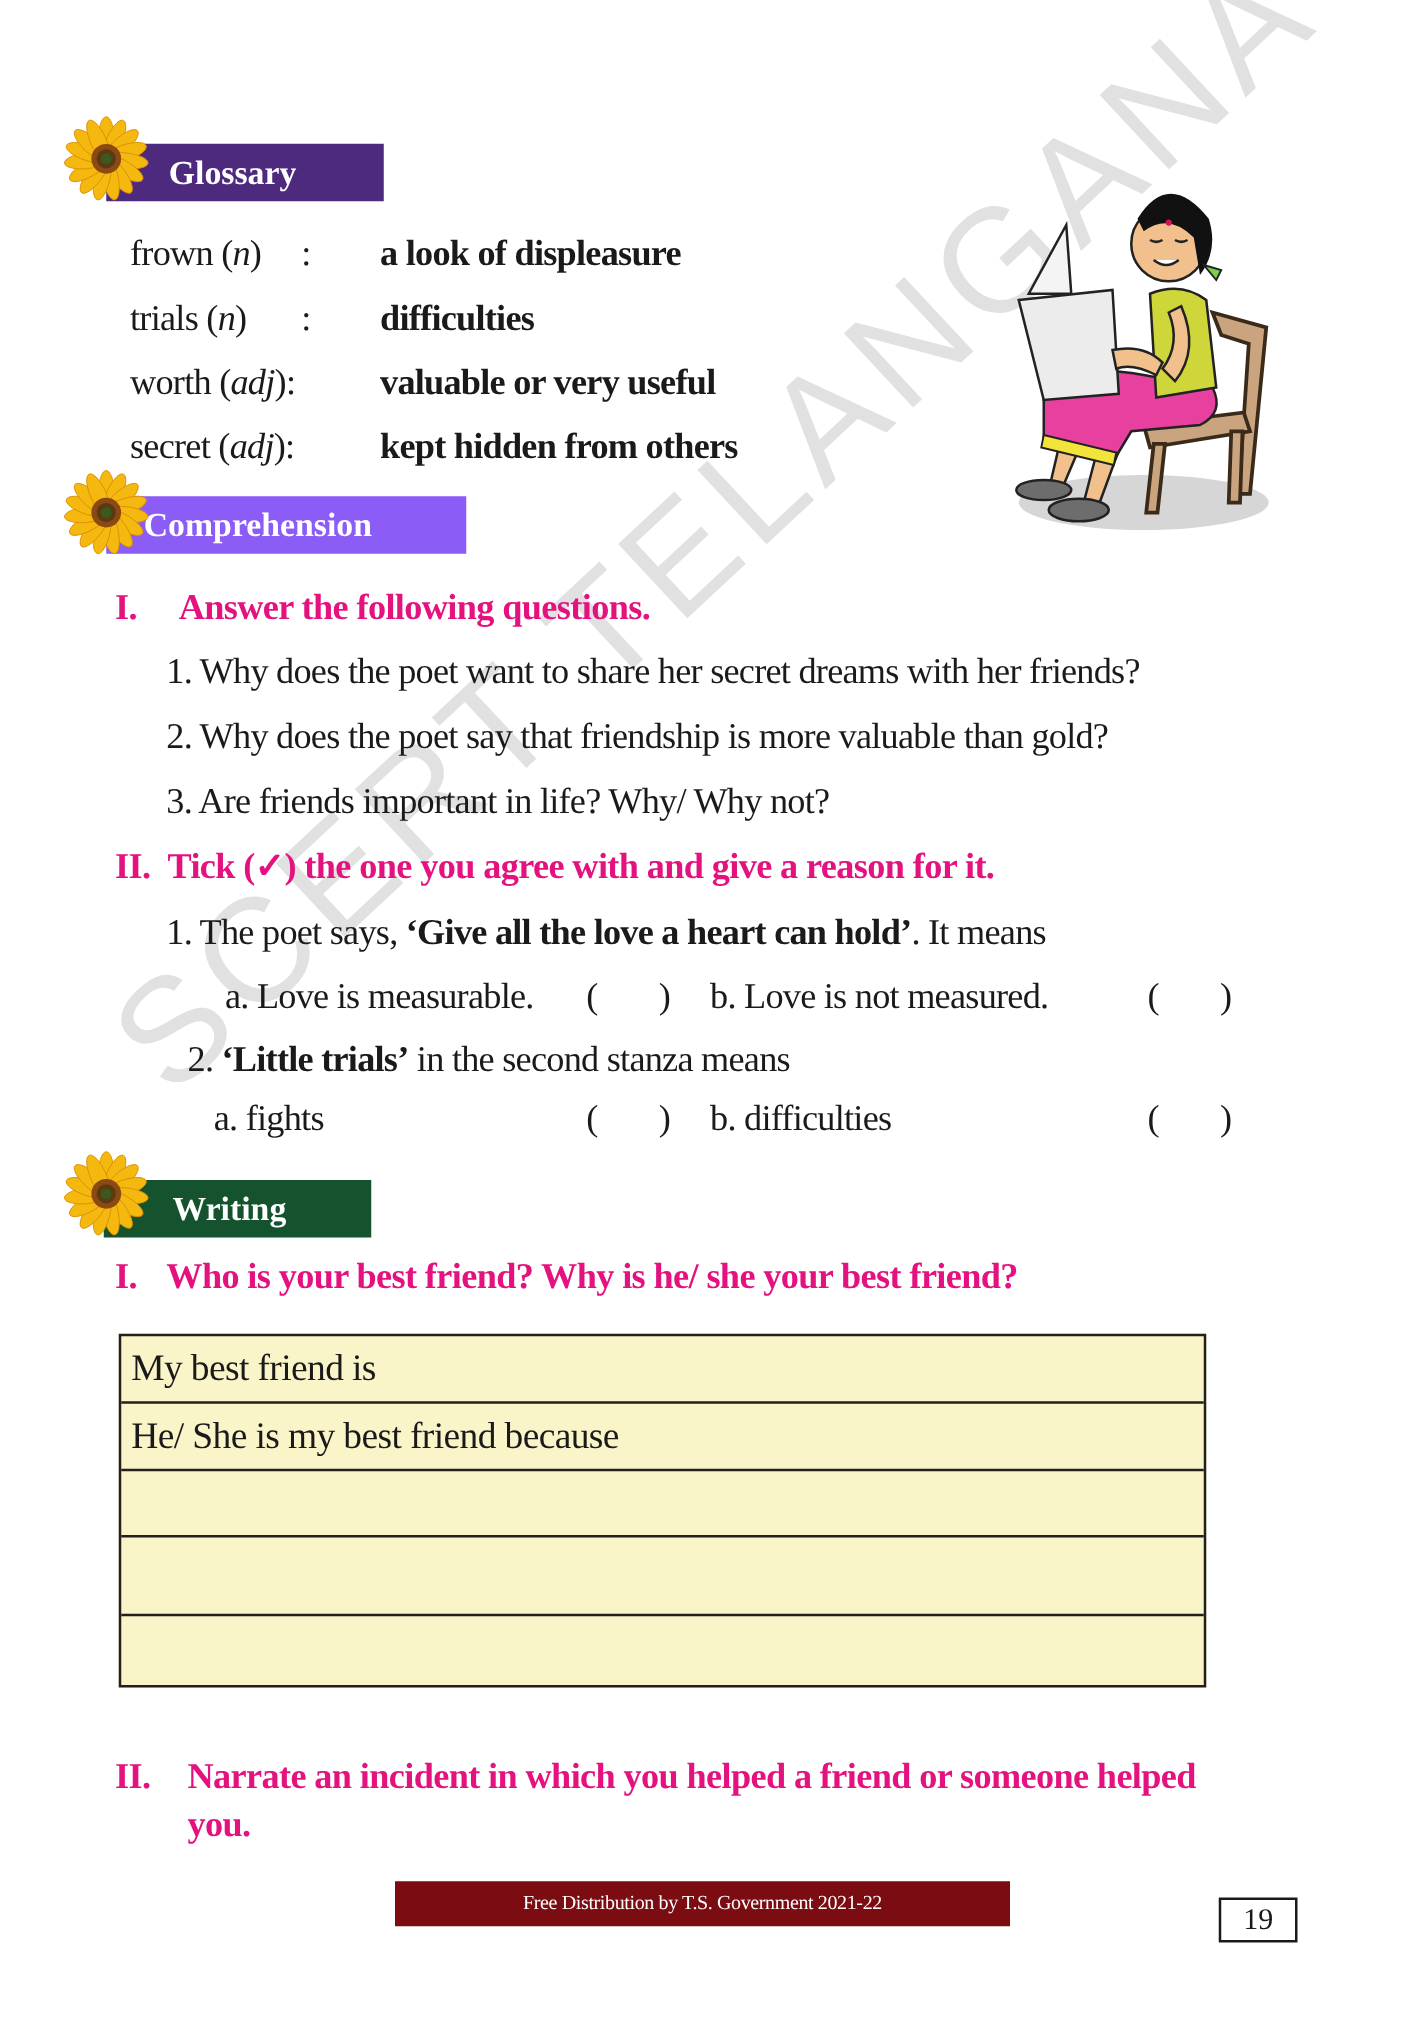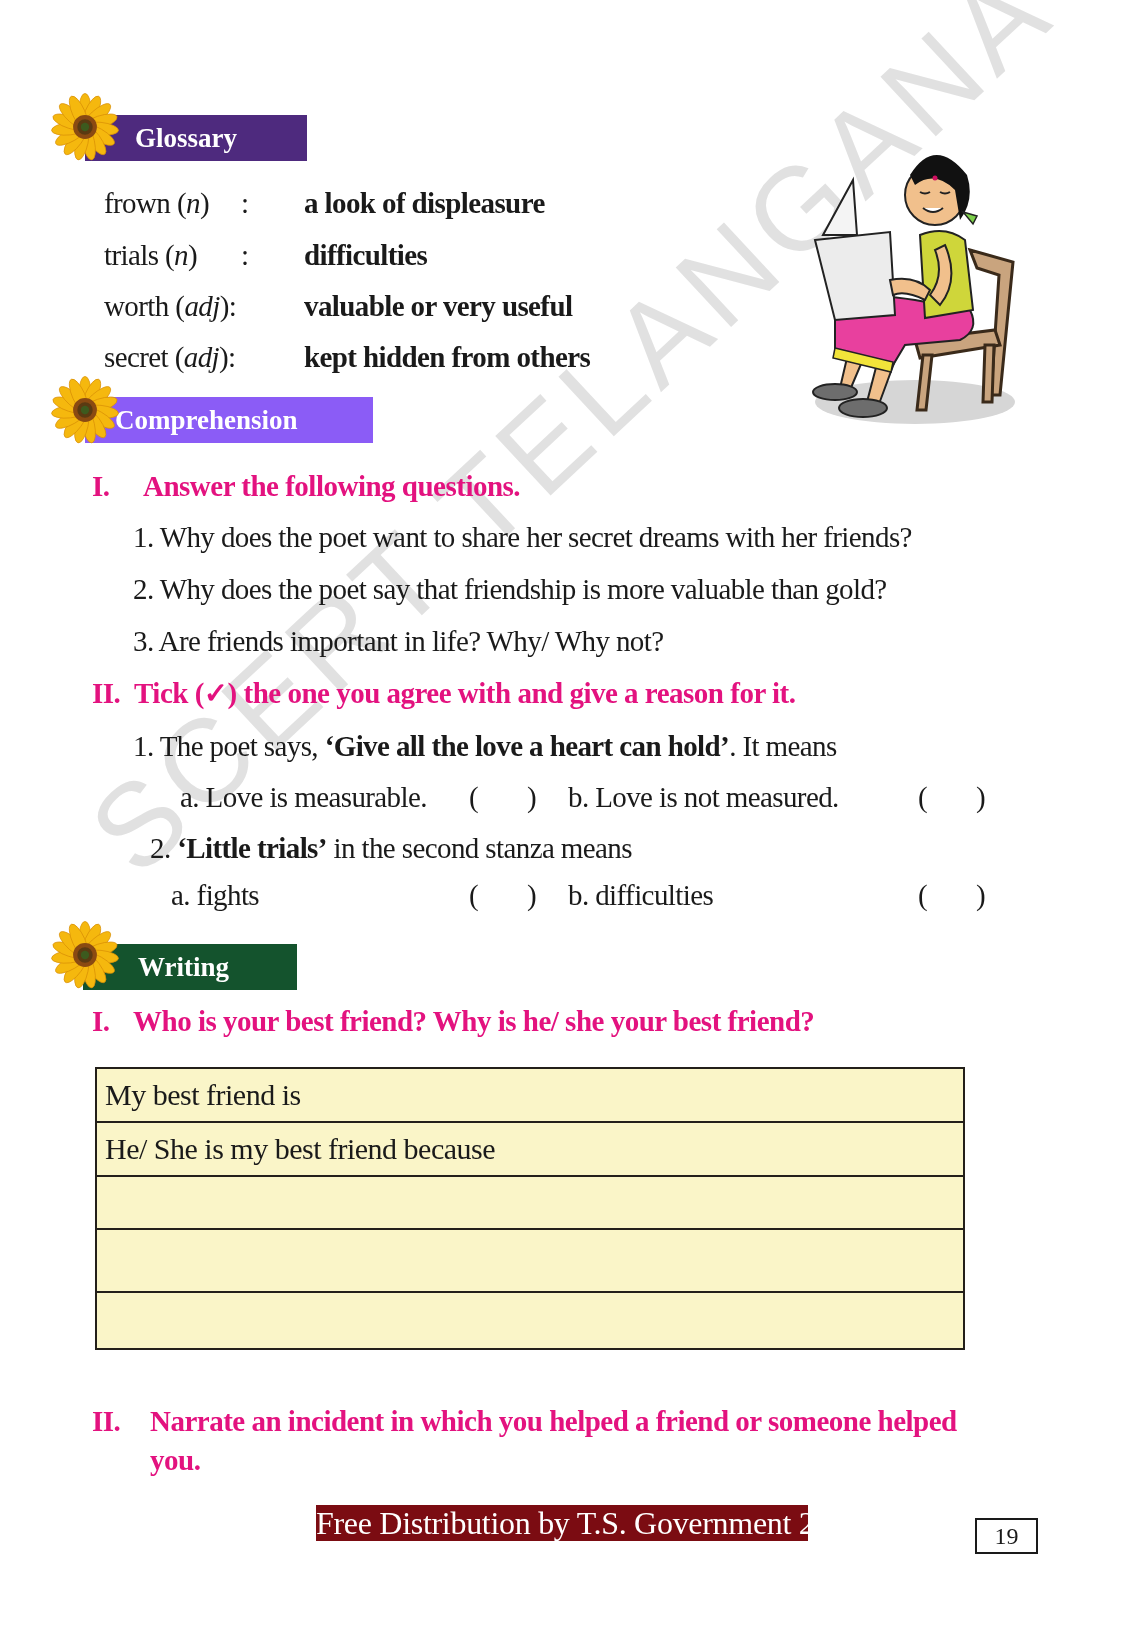--- a/index.html
+++ b/index.html
@@ -29,21 +29,21 @@
     position: absolute; left: 95px; top: 1067px; width: 870px; height: 283px;
     background: #faf5c8; border: 2px solid #231f1a;
   }
   .write-row { border-bottom: 2px solid #231f1a; position: relative; }
   .write-row:last-child { border-bottom: none; }
   .write-row span { position: absolute; left: 8px; top: 8px; font-size: 30px; line-height: 36px; white-space: nowrap; letter-spacing: -0.5px; }
 
   
   .footer-band {
     position: absolute; left: 316px; top: 1505px; width: 492px; height: 36px;
-    background: #7b0c12; color: #ffffff; font-size: 32px; line-height: 36px;
+    background: #7b0c12; color: #ffffff; font-size: 16px; line-height: 36px;
     text-align: center; white-space: nowrap; letter-spacing: -0.3px;
   }
   .page-num {
     position: absolute; left: 975px; top: 1518px; width: 63px; height: 36px;
     border: 2px solid #1a1a1a; text-align: center; font-size: 24px; line-height: 32px;
   }
 
   .watermark {
     position: absolute; left: 110px; top: 790px; width: 1000px;
     font-family: "Liberation Sans", sans-serif; font-size: 118px; line-height: 120px;

